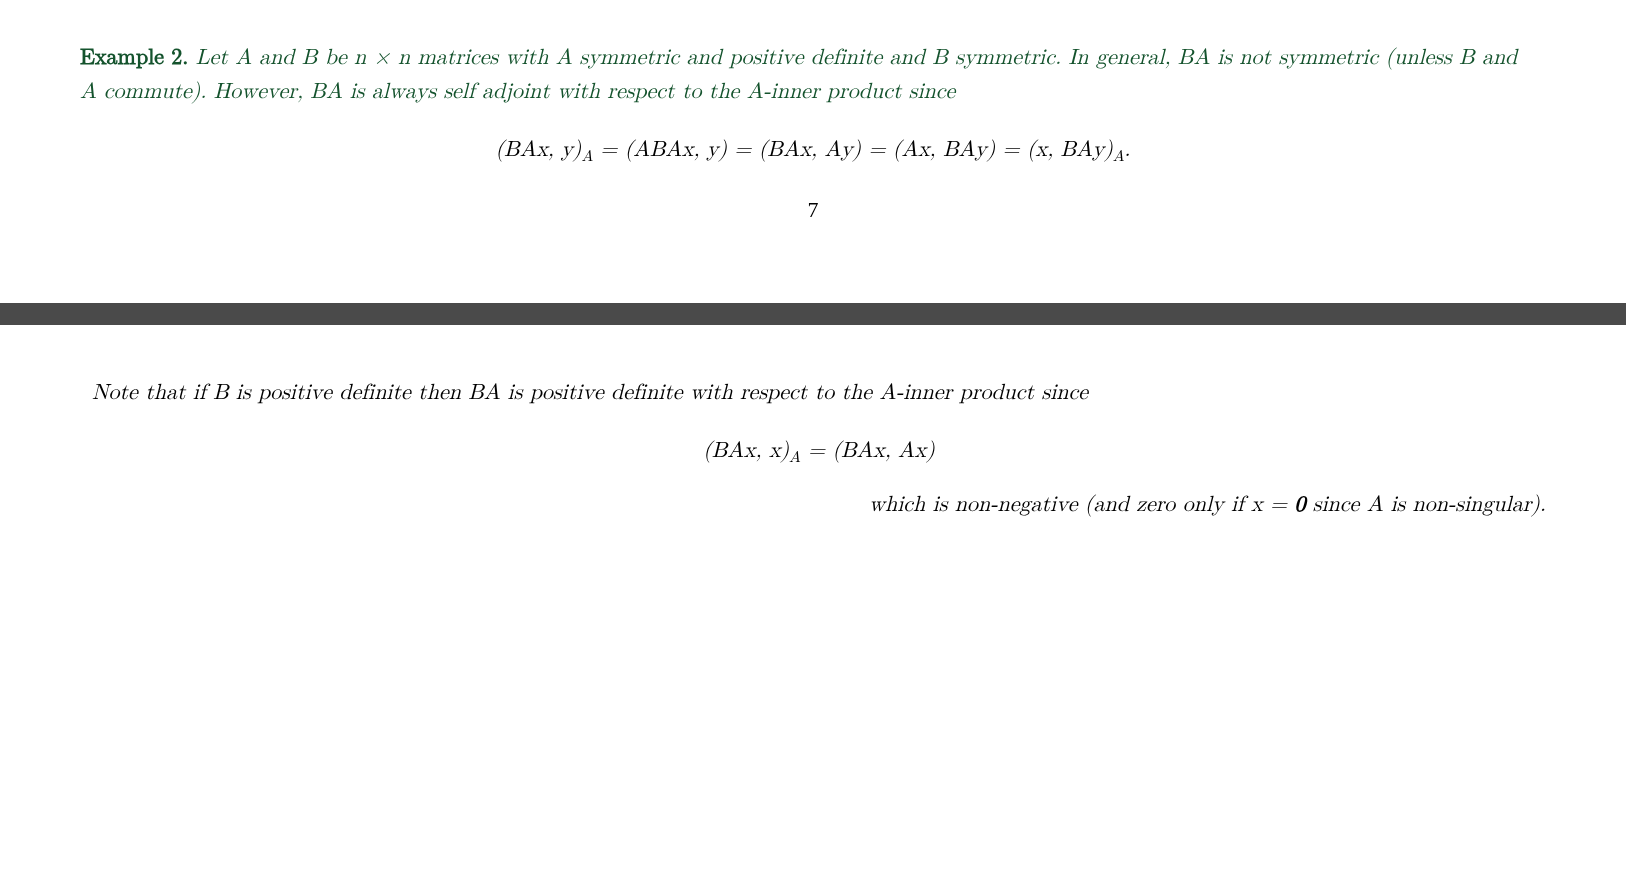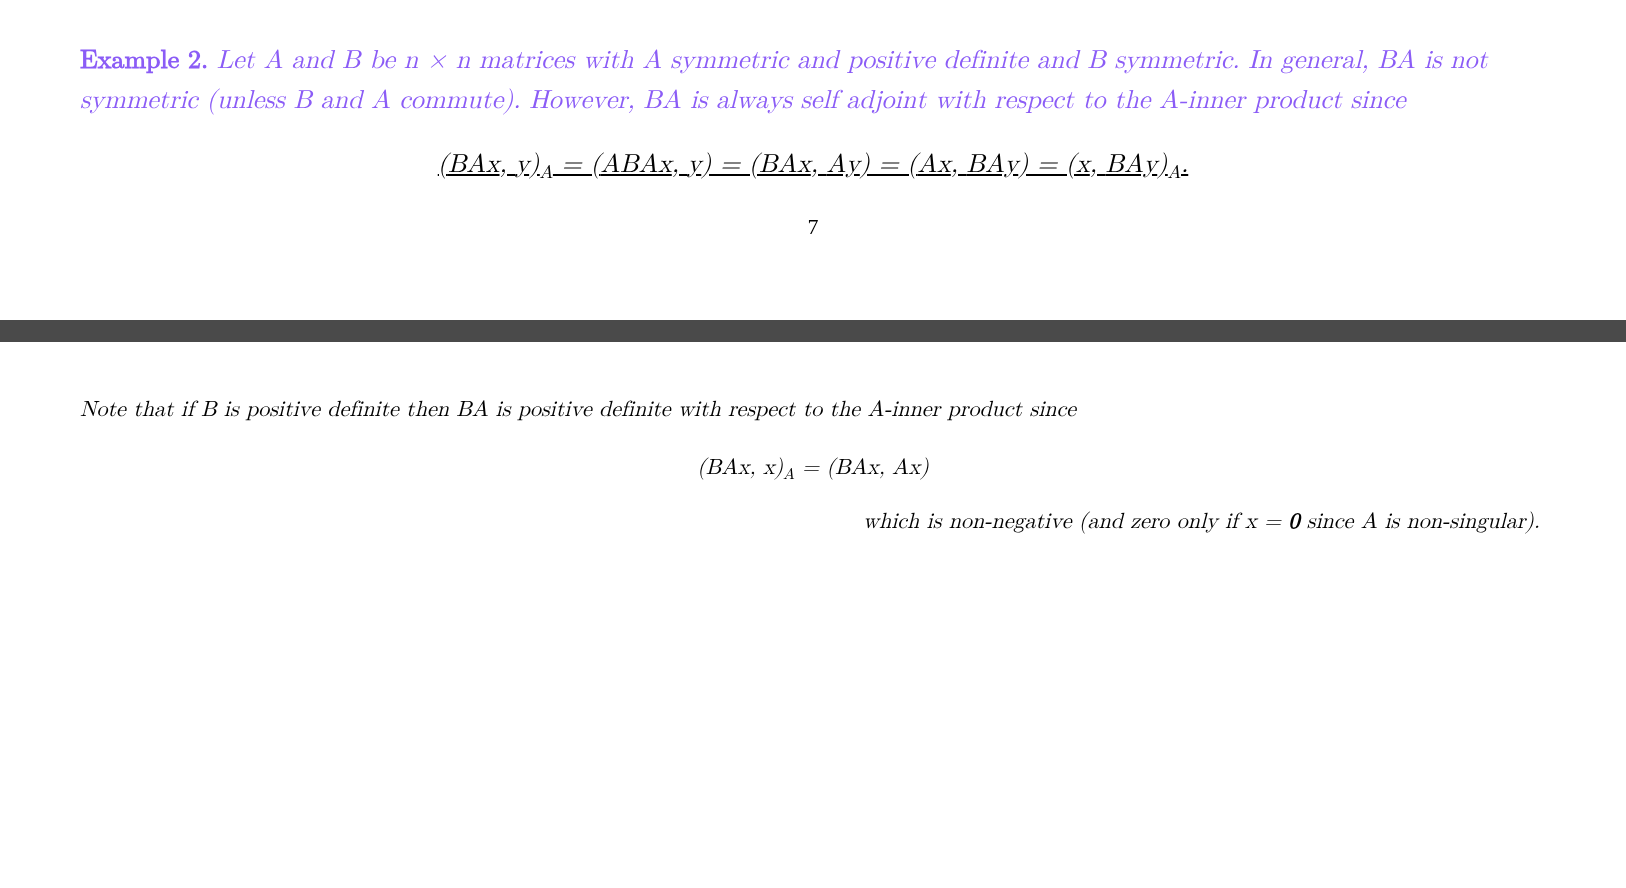--- a/index.html
+++ b/index.html
@@ -14,59 +14,59 @@
       width: 1626px;
       min-height: 888px;
       position: relative;
     }
 
     .page-top {
       padding: 40px 80px 30px 80px;
     }
 
     .example-text {
-      font-size: 26px;
+      font-size: 22px;
       line-height: 1.55;
       font-style: italic;
-      color: #8b5cf6;
+      color: #14532d;
       max-width: 1460px;
     }
 
     .example-text .example-label {
       font-style: normal;
       font-weight: bold;
     }
 
     .math-block {
       text-align: center;
       margin: 28px 0 20px 0;
-      font-size: 26px;
+      font-size: 22px;
       font-style: italic;
       color: #000;
-      text-decoration: underline;
     }
 
     .page-number {
       text-align: center;
       font-size: 22px;
       color: #000;
       margin: 30px 0 20px 0;
       font-style: normal;
       font-family: 'Computer Modern', Georgia, 'Times New Roman', serif;
     }
 
     .divider-bar {
       width: 100%;
       height: 22px;
       background: #4a4a4a;
       margin: 30px 0 0 0;
     }
 
     .page-bottom {
       padding: 50px 80px 40px 80px;
+      margin-left: 12px;
     }
 
     .note-text {
       font-size: 22px;
       line-height: 1.55;
       font-style: italic;
       color: #000;
       max-width: 1460px;
     }
 

